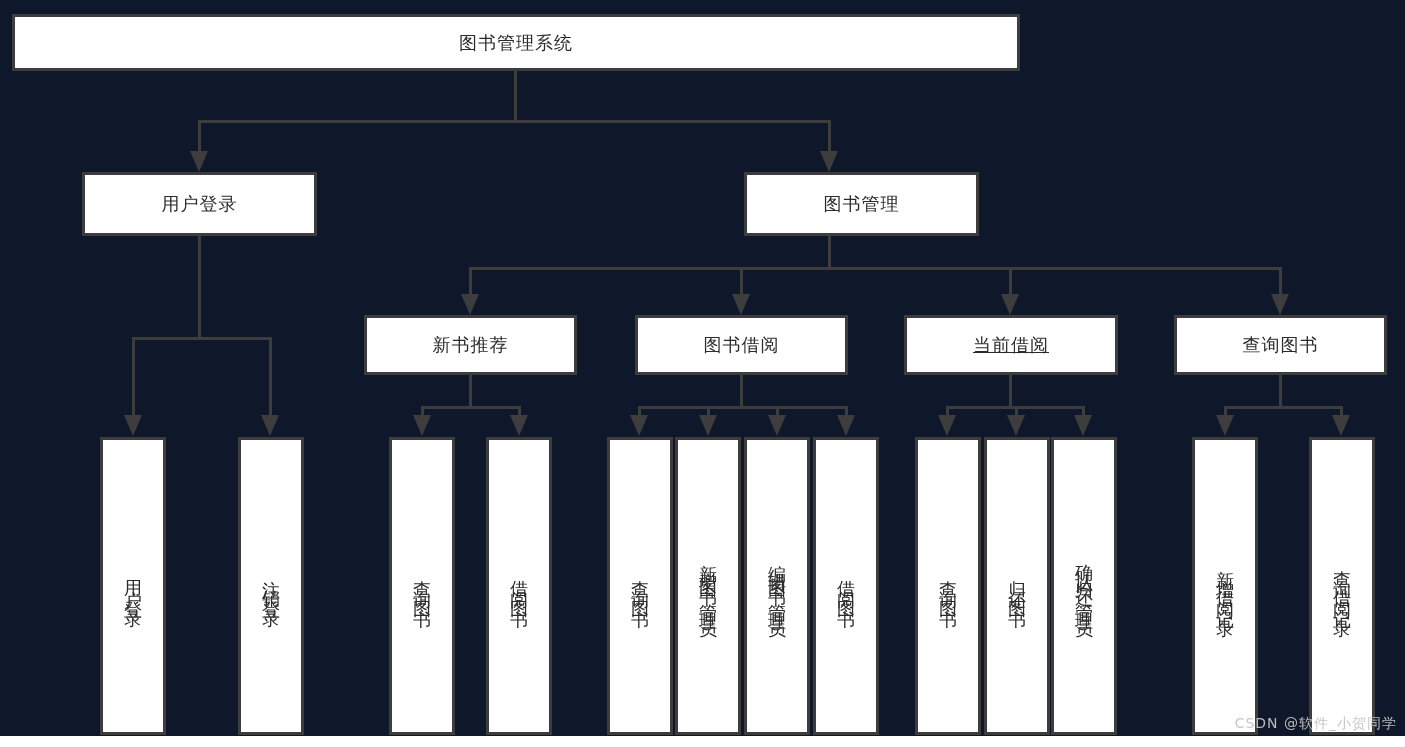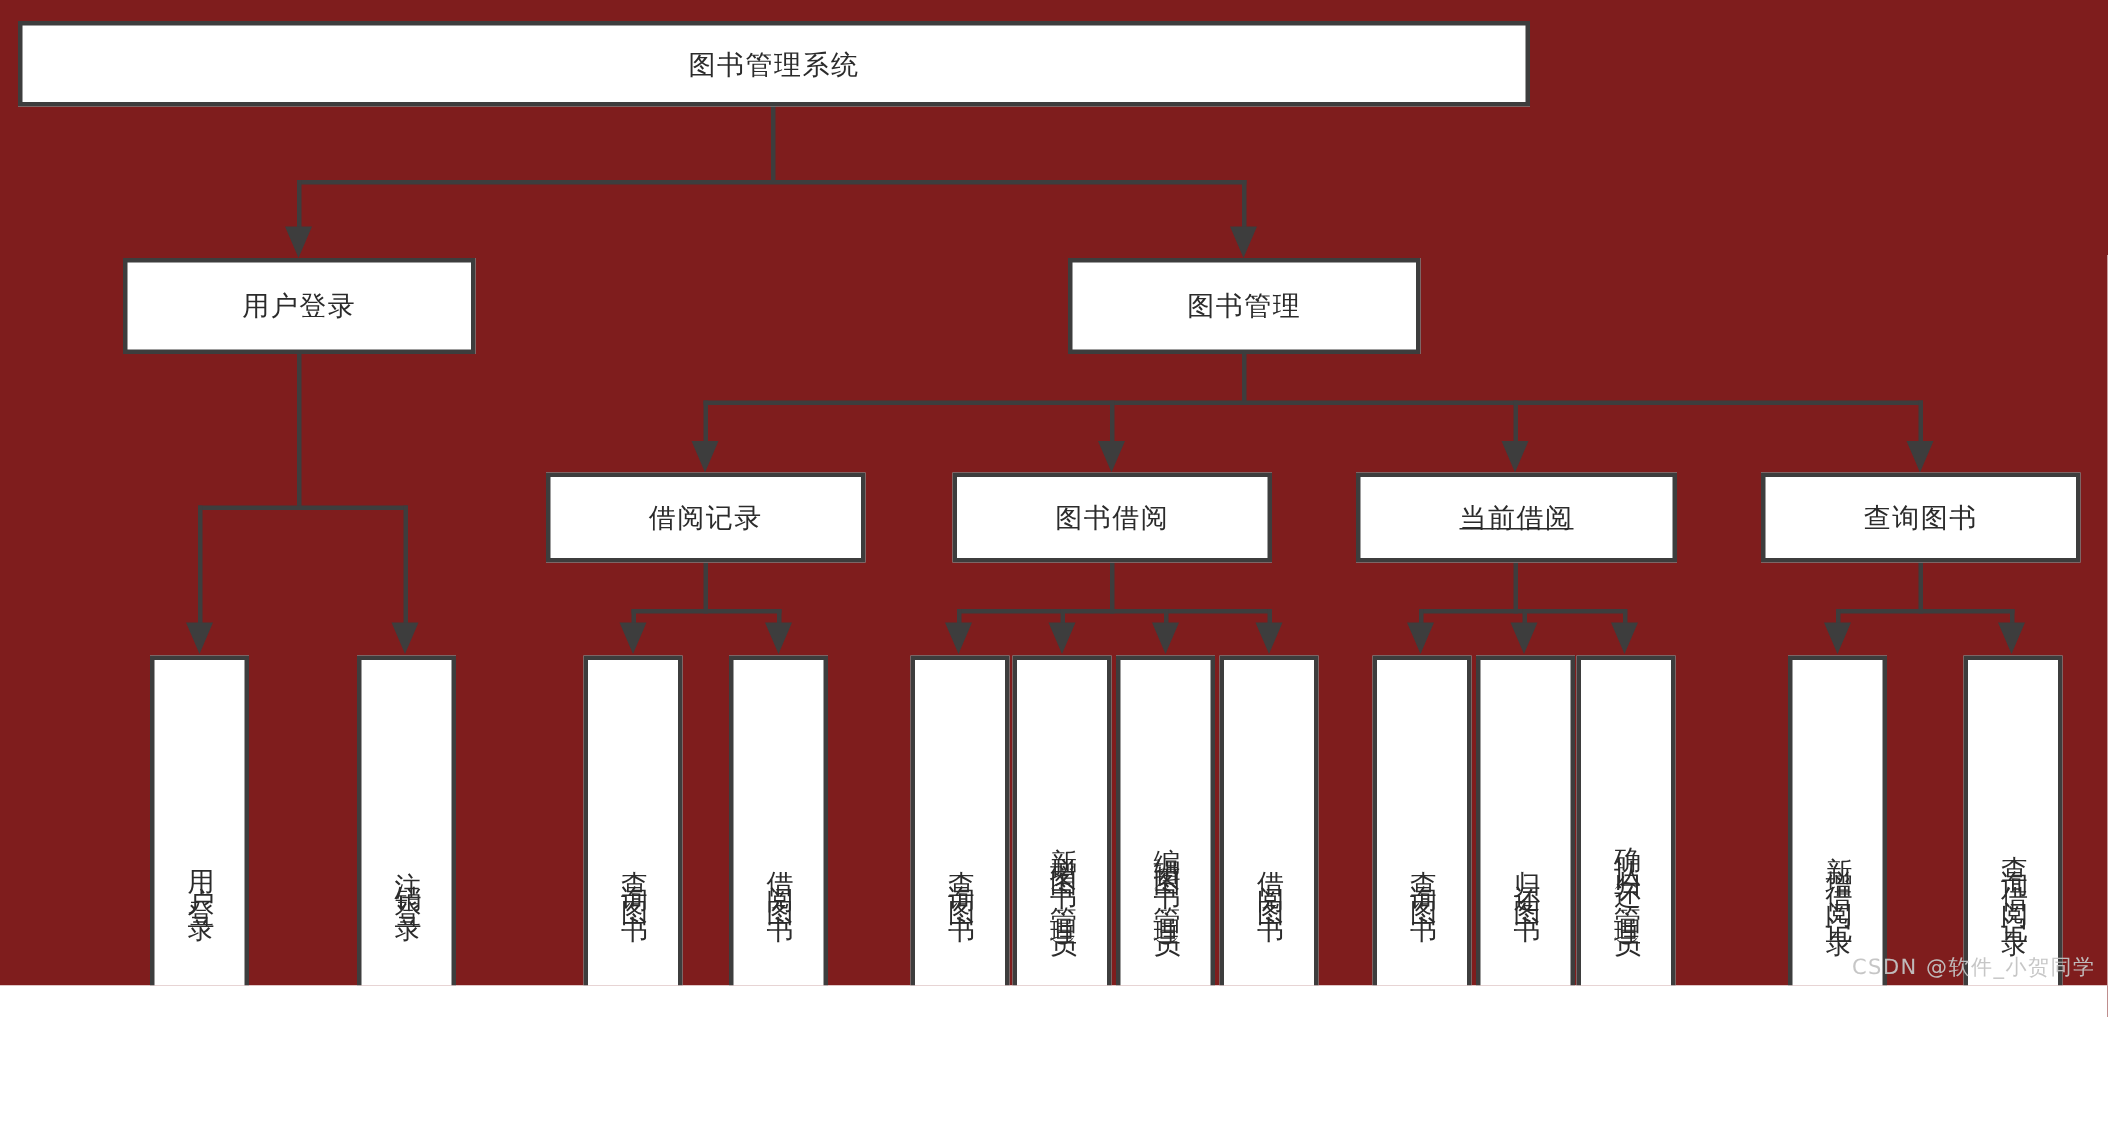--- a/index.html
+++ b/index.html
@@ -1,20 +1,20 @@
 <!DOCTYPE html>
 <html><head>
 <meta charset="utf-8">
 <style>
   html, body { margin: 0; padding: 0; background: #ffffff; }
   .canvas {
     position: relative;
     width: 1405px;
-    height: 657px;
-    background: #7f1d1d;
+    height: 736px;
+    background: #0f172a;
     font-family: "DejaVu Sans", "Liberation Sans", sans-serif;
     overflow: hidden;
   }
   .box {
     position: absolute;
     box-sizing: border-box;
     background: #ffffff;
     border: 3px solid #3d3d3d;
     color: #2b2b2b;
     display: flex;
@@ -70,21 +70,21 @@
   <div>
     <div class="vline" style="left:514px; top:70px; height:52px;"></div>
     <div class="hline" style="left:198px; top:120px; width:633px;"></div>
     <div class="vline" style="left:198px; top:120px; height:33px;"></div>
     <div class="arrow" style="left:190px; top:151px;"></div>
     <div class="vline" style="left:828px; top:120px; height:33px;"></div>
     <div class="arrow" style="left:820px; top:151px;"></div>
   </div>
 
   <div class="box" style="left:82px; top:172px; width:235px; height:64px;">用户登录</div>
-  <div class="box" style="left:712px; top:172px; width:235px; height:64px;">图书管理</div>
+  <div class="box" style="left:744px; top:172px; width:235px; height:64px;">图书管理</div>
 
   <div>
     <div class="vline" style="left:198px; top:236px; height:104px;"></div>
     <div class="hline" style="left:132px; top:337px; width:140px;"></div>
     <div class="vline" style="left:132px; top:337px; height:79px;"></div>
     <div class="arrow" style="left:124px; top:415px;"></div>
     <div class="vline" style="left:269px; top:337px; height:79px;"></div>
     <div class="arrow" style="left:261px; top:415px;"></div>
   </div>
 
@@ -94,21 +94,21 @@
     <div class="vline" style="left:469px; top:267px; height:28px;"></div>
     <div class="arrow" style="left:461px; top:294px;"></div>
     <div class="vline" style="left:740px; top:267px; height:28px;"></div>
     <div class="arrow" style="left:732px; top:294px;"></div>
     <div class="vline" style="left:1009px; top:267px; height:28px;"></div>
     <div class="arrow" style="left:1001px; top:294px;"></div>
     <div class="vline" style="left:1279px; top:267px; height:28px;"></div>
     <div class="arrow" style="left:1271px; top:294px;"></div>
   </div>
 
-  <div class="box" style="left:364px; top:315px; width:213px; height:60px;">借阅记录</div>
+  <div class="box" style="left:364px; top:315px; width:213px; height:60px;">新书推荐</div>
   <div class="box" style="left:635px; top:315px; width:213px; height:60px;">图书借阅</div>
   <div class="box" style="left:904px; top:315px; width:214px; height:60px;text-decoration:underline;">当前借阅</div>
   <div class="box" style="left:1174px; top:315px; width:213px; height:60px;">查询图书</div>
 
   <div>
     <div class="vline" style="left:469px; top:375px; height:34px;"></div>
     <div class="hline" style="left:421px; top:406px; width:100px;"></div>
     <div class="vline" style="left:421px; top:406px; height:11px;"></div>
     <div class="arrow" style="left:413px; top:415px;"></div>
     <div class="vline" style="left:518px; top:406px; height:11px;"></div>

